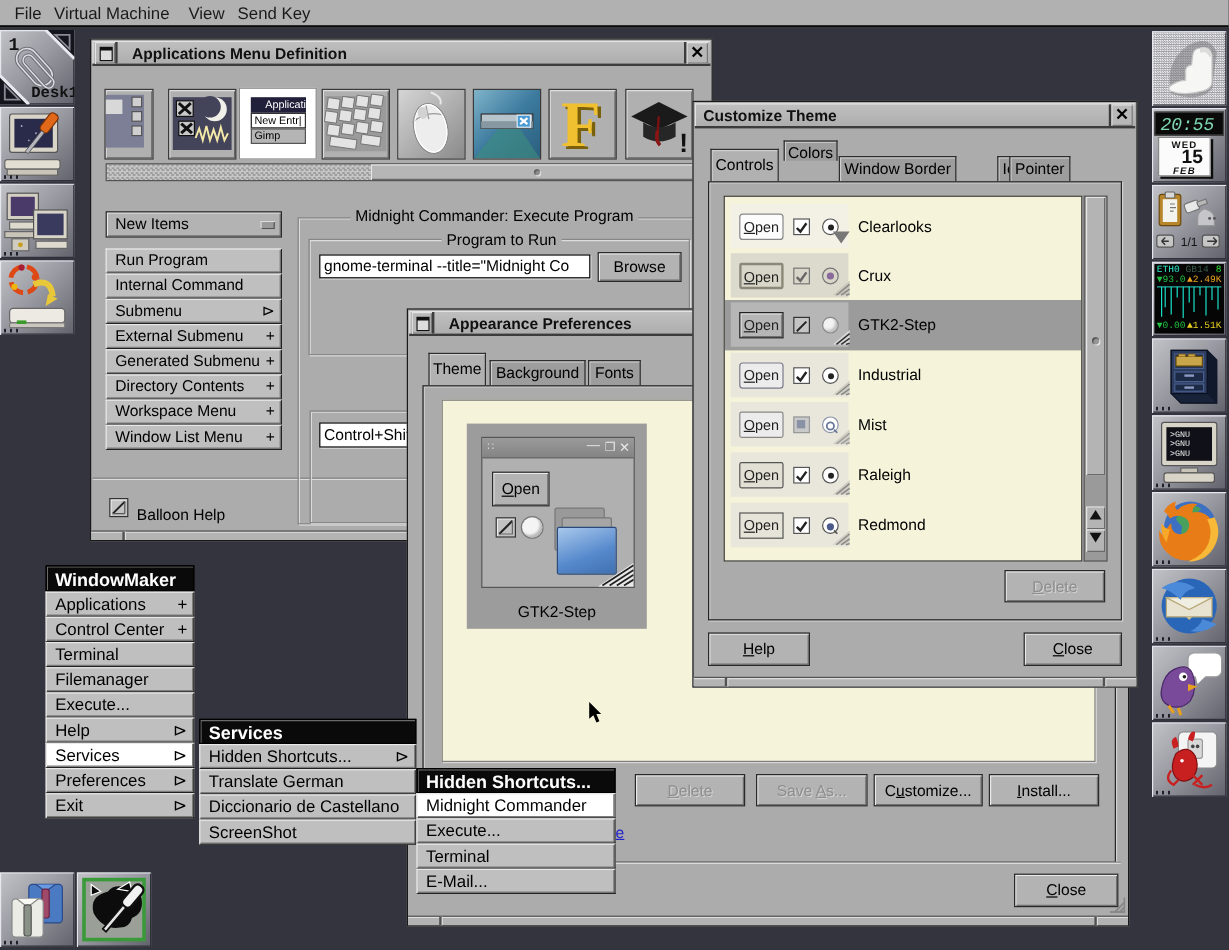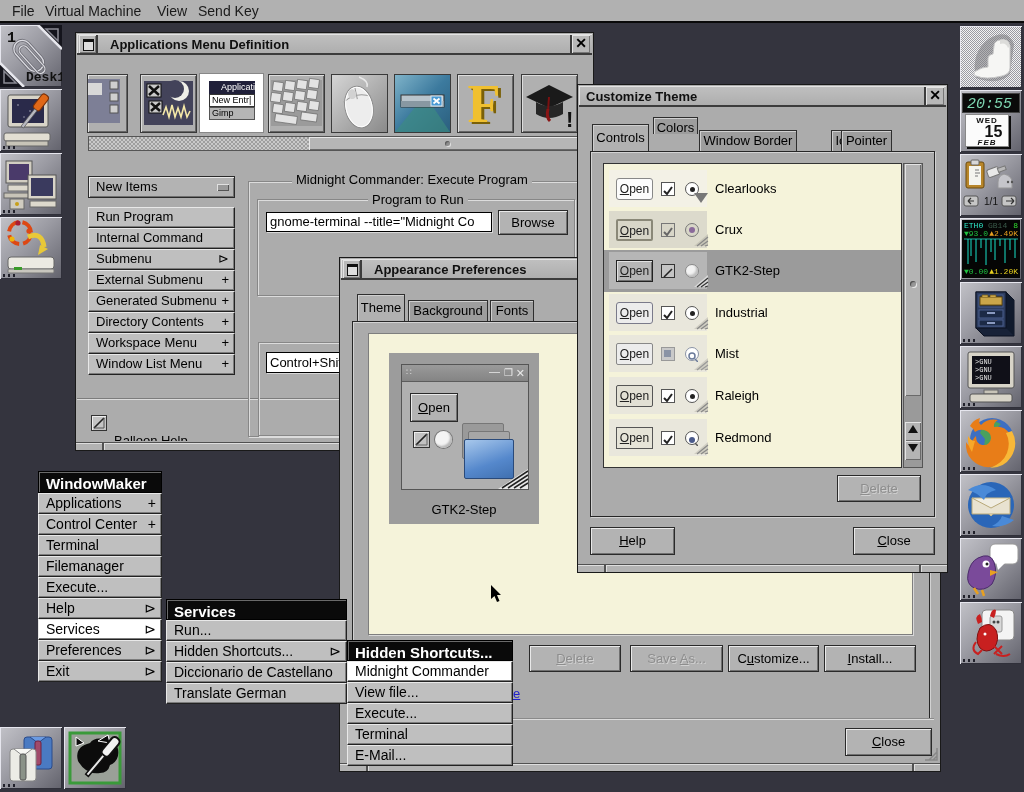--- a/index.html
+++ b/index.html
@@ -187,21 +187,21 @@
     </div>
 
     <div class="abs" style="left:0;top:341px;width:517px;height:2px;background:#7c7c7c;border-bottom:1px solid #dcdcdc;"></div>
 
     <div class="abs" style="left:14px;top:358px;width:16px;height:16px;background:#c4c4c4;border:1px solid #333;box-shadow:inset 1px 1px 0 #eee;">
       <svg width="14" height="14">
           <path d="M2 12 L12 2" stroke="#222" stroke-width="1.6" fill="none"></path>
           <path d="M2 12 L12 12 M12 2 L12 12" stroke="#555" stroke-width="1" fill="none"></path>
         </svg>
     </div>
-    <span class="abs" style="left:37px;top:376px;font-size:13px;">Balloon Help</span>
+    <span class="abs" style="left:37px;top:364px;font-size:13px;">Balloon Help</span>
 
     <div class="abs frame" style="left:171px;top:124px;width:336px;height:256px;"></div>
     <div class="legend" style="left:215px;top:115px;">Midnight Commander: Execute Program</div>
     <div class="abs frame" style="left:180px;top:142px;width:318px;height:97px;"></div>
     <div class="legend" style="left:291px;top:135px;">Program to Run</div>
     <div class="abs entry" style="left:189px;top:155px;width:226px;height:20px;line-height:18px;padding-left:3px;">gnome-terminal --title="Midnight Co</div>
     <div class="abs btn" style="left:421px;top:153px;width:70px;height:25px;font-size:13px;line-height:23px;">Browse</div>
 
     <div class="abs frame" style="left:181px;top:285px;width:326px;height:94px;"></div>
     <div class="abs entry" style="left:189px;top:295px;width:240px;height:21px;line-height:19px;padding-left:3px;">Control+Shift+M</div>
@@ -566,21 +566,21 @@
           <line x1="22" y1="1" x2="22" y2="27"></line>
           <line x1="27" y1="1" x2="27" y2="14"></line>
           <line x1="31" y1="1" x2="31" y2="22"></line>
           <line x1="36" y1="1" x2="36" y2="8"></line>
           <line x1="41" y1="1" x2="41" y2="25"></line>
           <line x1="46" y1="1" x2="46" y2="12"></line>
           <line x1="51" y1="1" x2="51" y2="20"></line>
         </g>
       </svg>
     <span class="abs" style="left:2px;bottom:2px;color:#20c040;">▼0.00</span>
-      <span class="abs" style="right:2px;bottom:2px;color:#e8d020;">▲1.20K</span>
+      <span class="abs" style="right:2px;bottom:2px;color:#e8d020;">▲1.51K</span>
   </div>
 </div>
 
 <div class="tile" style="left:960px;top:282px;">
   <svg width="62" height="62" viewBox="0 0 62 62">
     <path d="M16 10 L46 10 L54 18 L54 54 L24 54 L16 46 Z" fill="#182238" stroke="#0a1020"></path>
     <path d="M46 10 L54 18 L54 54 L46 46 Z" fill="#101a2c"></path>
     <rect x="16" y="10" width="30" height="36" fill="#2c3c5e" stroke="#0a1020"></rect>
     <rect x="19" y="13" width="24" height="12" fill="#1c2a46" stroke="#4a5e8e"></rect>
     <g>
@@ -666,29 +666,28 @@
   <div class="wmitem">Terminal</div>
   <div class="wmitem">Filemanager</div>
   <div class="wmitem">Execute...</div>
   <div class="wmitem">Help<span class="r">⊳</span></div>
   <div class="wmitem hi">Services<span class="r">⊳</span></div>
   <div class="wmitem">Preferences<span class="r">⊳</span></div>
   <div class="wmitem">Exit<span class="r">⊳</span></div>
 </div>
 <div class="wmenu" style="left:166px;top:599px;width:181px;">
   <div class="wmtitle" style="height:21px;">Services</div>
-  <div class="wmitem">Run...</div>
   <div class="wmitem">Hidden Shortcuts...<span class="r">⊳</span></div>
+  <div class="wmitem">Translate German</div>
   <div class="wmitem">Diccionario de Castellano</div>
-  <div class="wmitem">Translate German</div>
+  <div class="wmitem">ScreenShot</div>
 </div>
 <div class="wmenu" style="left:347px;top:640px;width:166px;">
   <div class="wmtitle" style="height:21px;">Hidden Shortcuts...</div>
   <div class="wmitem hi">Midnight Commander</div>
-  <div class="wmitem">View file...</div>
   <div class="wmitem">Execute...</div>
   <div class="wmitem">Terminal</div>
   <div class="wmitem">E-Mail...</div>
 </div>
 
 <svg class="abs" style="left:490px;top:585px;" width="14" height="20" viewBox="0 0 14 20">
   <path d="M1,0 L1,14 L4.5,11 L7,17 L9.5,16 L7,10 L11,10 Z" fill="#000"></path>
 </svg>
 
 </body></html>

